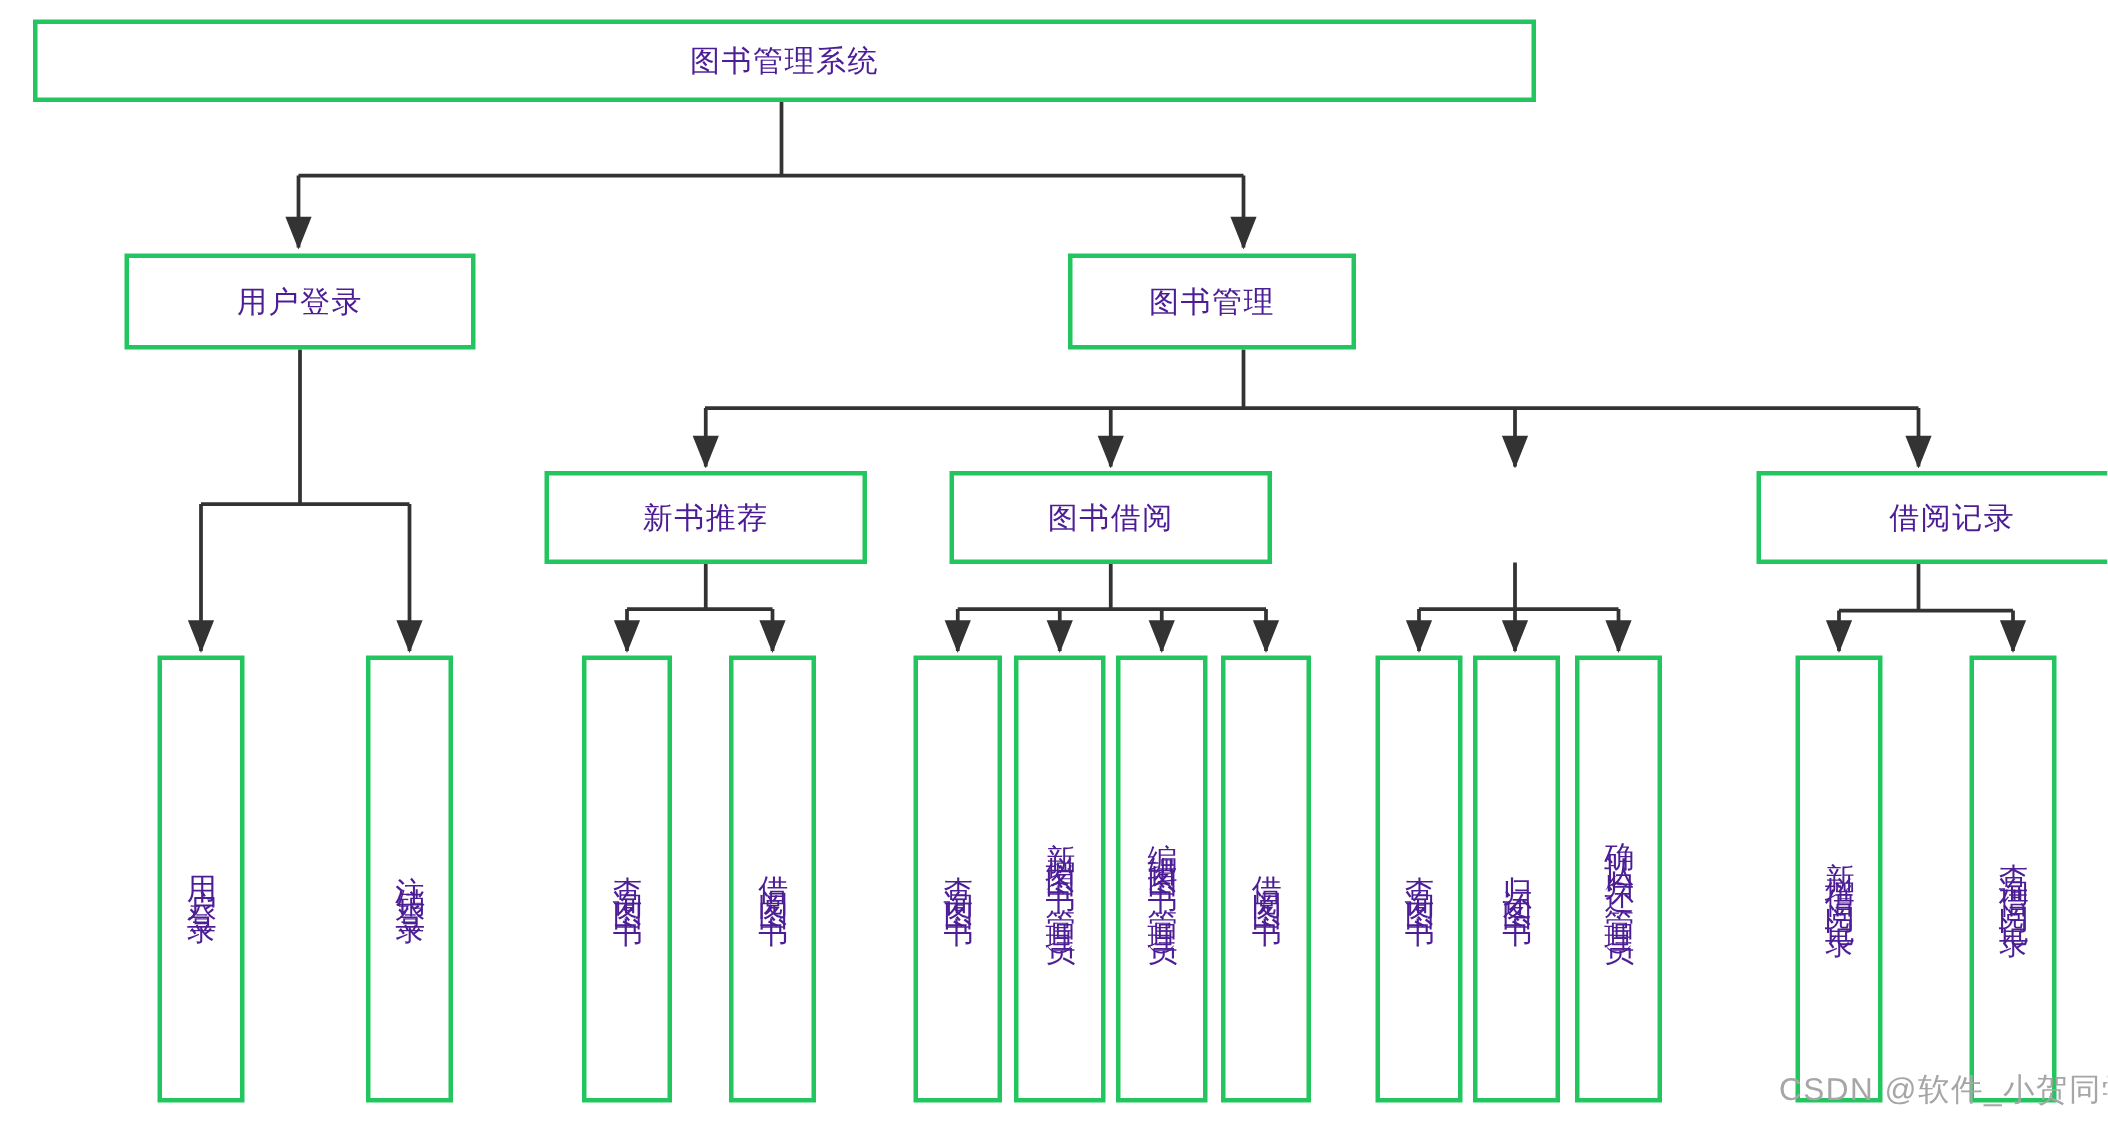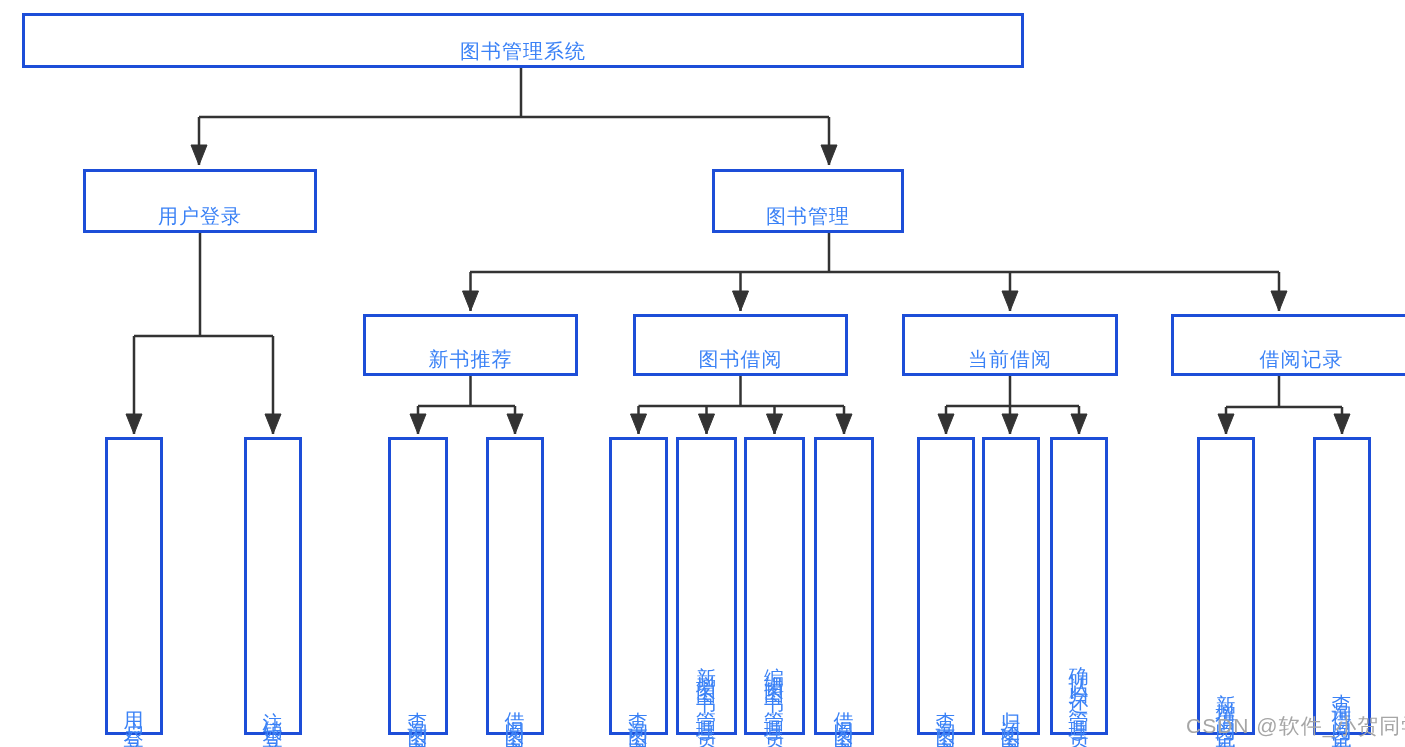--- a/index.html
+++ b/index.html
@@ -17,26 +17,26 @@
   }
   .connectors {
     position: absolute;
     left: 0;
     top: 0;
     z-index: 1;
   }
   .box {
     position: absolute;
     box-sizing: border-box;
-    border: 3px solid #1d4ed8;
+    border: 3px solid #22c55e;
     background: #ffffff;
     display: flex;
-    align-items: flex-end;
+    align-items: center;
     justify-content: center;
-    color: #3b82f6;
+    color: #4c1d95;
     z-index: 2;
   }
   .h-label {
     font-size: 20px;
     letter-spacing: 1px;
     white-space: nowrap;
   }
   .root-box   { left: 22px;  top: 13px;  width: 1002px; height: 55px; }
   .lvl2       { top: 169px; height: 64px; }
   .lvl3       { top: 314px; height: 62px; }
@@ -137,23 +137,20 @@
   <div class="box lvl2" style="left:712px; width:192px;">
     <span class="h-label">图书管理</span>
   </div>
 
   <div class="box lvl3" style="left:633px; width:215px;">
     <span class="h-label">图书借阅</span>
   </div>
   <div class="box lvl3" style="left:363px; width:215px;">
     <span class="h-label">新书推荐</span>
   </div>
-  <div class="box lvl3" style="left:902px; width:216px;">
-    <span class="h-label">当前借阅</span>
-  </div>
   <div class="box lvl3" style="left:1171px; width:245px;padding-left:16px;">
     <span class="h-label">借阅记录</span>
   </div>
 
   <div class="box leaf" style="left:105px; width:58px;">
     <span class="v-label">用户登录</span>
   </div>
   <div class="box leaf" style="left:244px; width:58px;">
     <span class="v-label">注销登录</span>
   </div>

